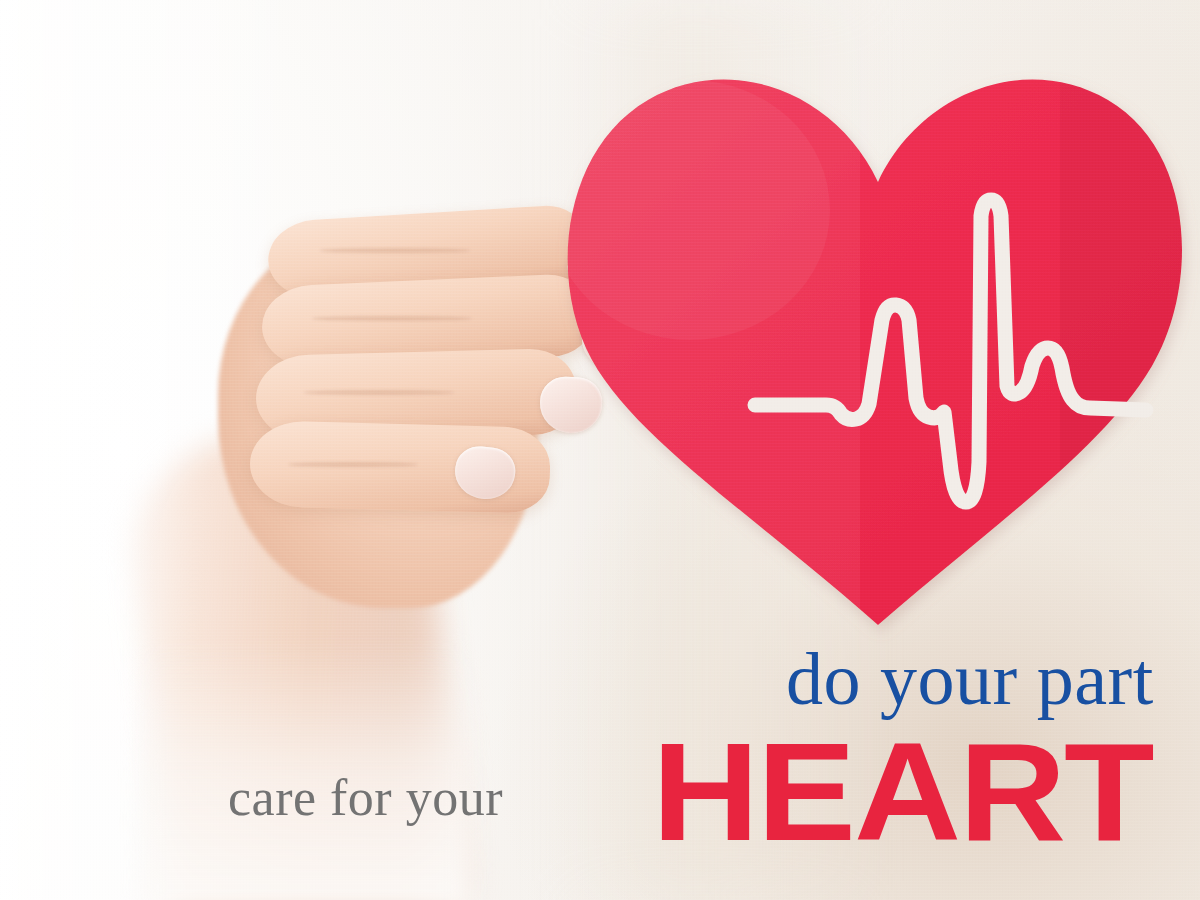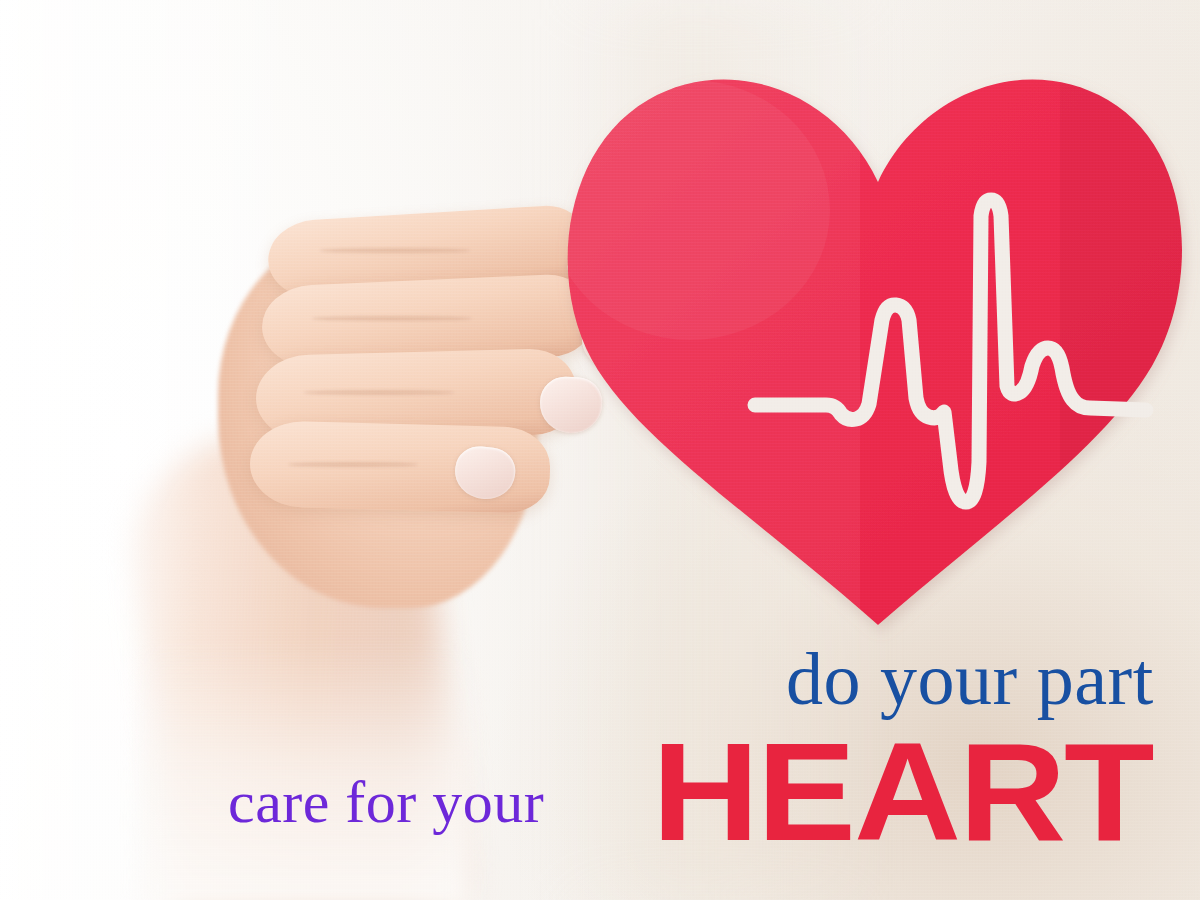--- a/index.html
+++ b/index.html
@@ -129,24 +129,24 @@
     line-height: 1;
     letter-spacing: 0.5px;
     color: #1850A2;
     white-space: nowrap;
   }
   .line-care-for-your {
     position: absolute;
     left: 228px;
     top: 772px;
     font-family: "Liberation Serif", "DejaVu Serif", serif;
-    font-size: 60px;
+    font-size: 52px;
     line-height: 1;
     letter-spacing: 0.5px;
-    color: #6d28d9;
+    color: #737373;
     white-space: nowrap;
   }
   .word-heart {
     position: absolute;
     left: 652px;
     top: 722px;
     font-family: "Liberation Sans", sans-serif;
     font-weight: bold;
     font-size: 140px;
     line-height: 1;

